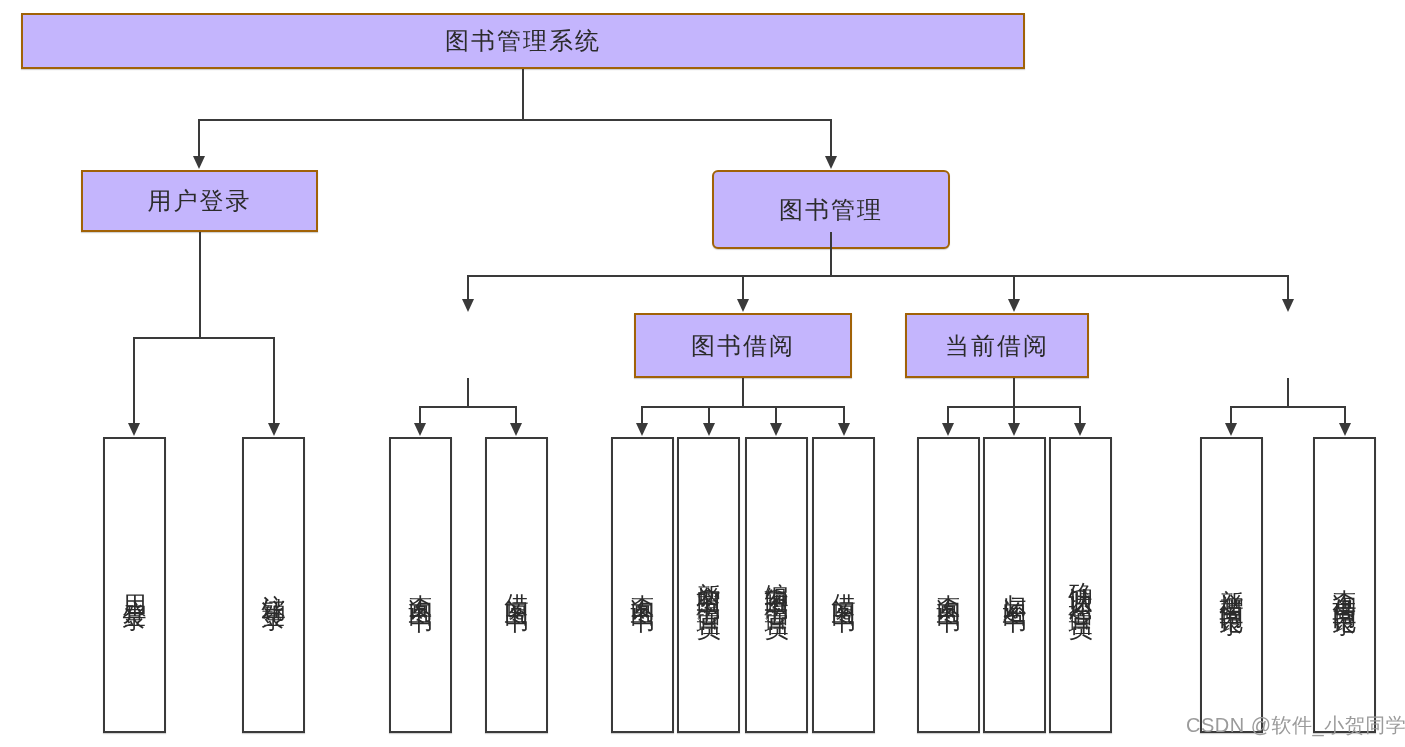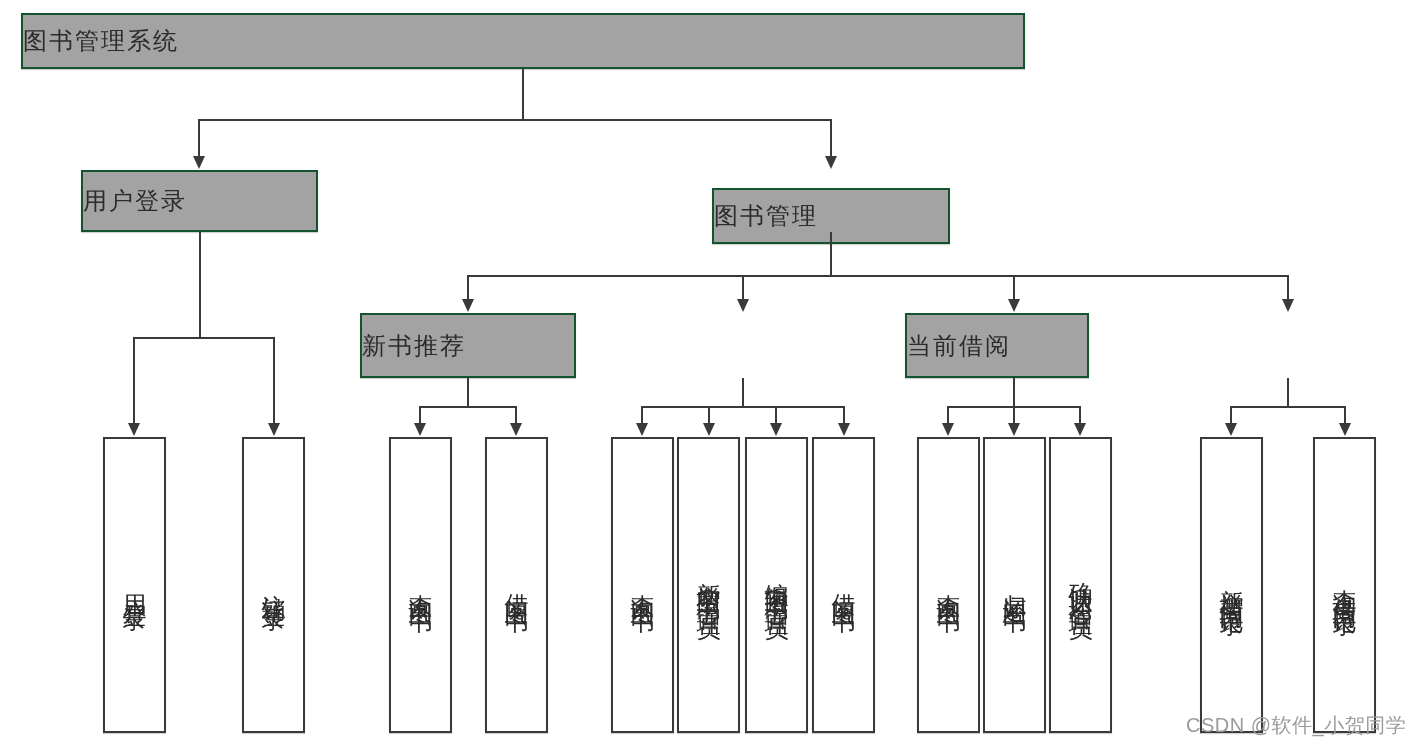--- a/index.html
+++ b/index.html
@@ -12,25 +12,26 @@
     width: 1405px;
     height: 747px;
     background: #ffffff;
     overflow: hidden;
     font-family: "Liberation Sans", "DejaVu Sans", sans-serif;
     color: #2b2b2b;
   }
   
   .node {
     position: absolute;
-    background: #a3a3a3;
-    border: 2px solid #14532d;
+    background: #c4b5fd;
+    border: 2px solid #a16207;
     box-shadow: 0 1px 1px rgba(0,0,0,0.18);
     display: flex;
     align-items: center;
+    justify-content: center;
     box-sizing: border-box;
   }
   .node .lbl {
     font-size: 24px;
     letter-spacing: 2px;
     color: #2b2b2b;
     white-space: nowrap;
   }
   
   .vnode {
@@ -84,26 +85,26 @@
 
 <div id="stage">
 
   <div class="node" style="left:21px; top:13px; width:1004px; height:56px;">
     <span class="lbl">图书管理系统</span>
   </div>
 
   <div class="node" style="left:81px; top:170px; width:237px; height:62px;">
     <span class="lbl">用户登录</span>
   </div>
-  <div class="node" style="left:712px; top:188px; width:238px; height:56px;">
+  <div class="node" style="left:712px; top:170px; width:238px; height:79px;border-radius:6px;">
     <span class="lbl">图书管理</span>
   </div>
 
-  <div class="node" style="left:360px; top:313px; width:216px; height:65px;">
-    <span class="lbl">新书推荐</span>
+  <div class="node" style="left:634px; top:313px; width:218px; height:65px;">
+    <span class="lbl">图书借阅</span>
   </div>
   <div class="node" style="left:905px; top:313px; width:184px; height:65px;">
     <span class="lbl">当前借阅</span>
   </div>
 
   <div class="vnode" style="left:103px; top:437px; width:63px; height:296px;">
     <span class="vlbl">用户登录</span>
   </div>
   <div class="vnode" style="left:242px; top:437px; width:63px; height:296px;">
     <span class="vlbl">注销登录</span>

